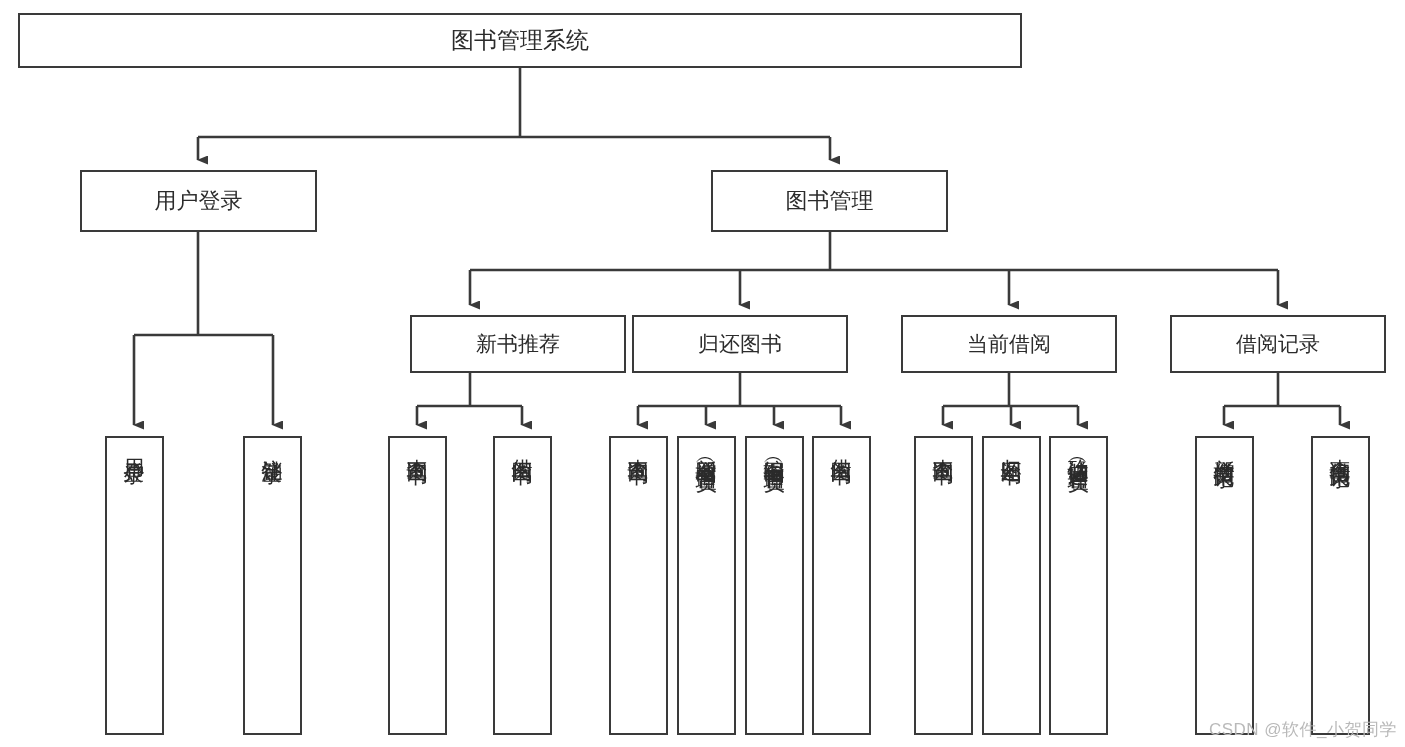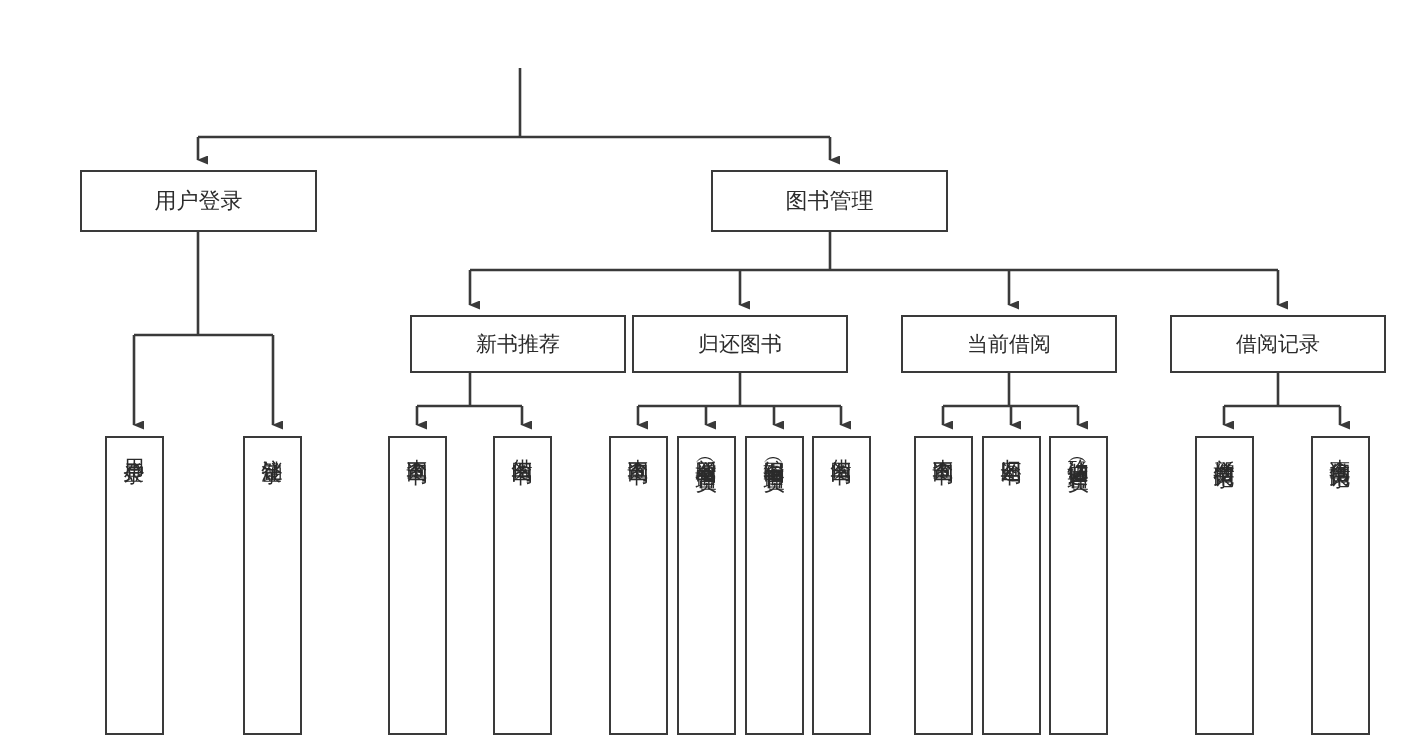--- a/index.html
+++ b/index.html
@@ -125,20 +125,23 @@
       <path d="M1011,406 L1011,425" marker-end="url(#arrowhead)"></path>
       <path d="M1078,406 L1078,425" marker-end="url(#arrowhead)"></path>
 
       <path d="M1278,373 L1278,406"></path>
       <path d="M1224,406 L1340,406"></path>
       <path d="M1224,406 L1224,425" marker-end="url(#arrowhead)"></path>
       <path d="M1340,406 L1340,425" marker-end="url(#arrowhead)"></path>
     </g>
   </svg>
 
+  <div class="node root" style="left:18px; top:13px; width:1004px; height:55px;">
+    <span class="lbl">图书管理系统</span>
+  </div>
 
   <div class="node mid" style="left:80px; top:170px; width:237px; height:62px;">
     <span class="lbl">用户登录</span>
   </div>
   <div class="node mid" style="left:711px; top:170px; width:237px; height:62px;">
     <span class="lbl">图书管理</span>
   </div>
 
   <div class="node sub" style="left:362px; top:315px; width:216px; height:58px;margin-left:48px;">
     <span class="lbl">新书推荐</span>
@@ -190,14 +193,15 @@
     <span class="lbl">确认归还（管理员）</span>
   </div>
 
   <div class="node leaf" style="left:1195px; top:436px; width:59px; height:299px;">
     <span class="lbl">新增借阅记录</span>
   </div>
   <div class="node leaf" style="left:1311px; top:436px; width:59px; height:299px;">
     <span class="lbl">查询借阅记录</span>
   </div>
 
+  <div class="watermark">CSDN @软件_小贺同学</div>
 
 </div>
 
 </body></html>

